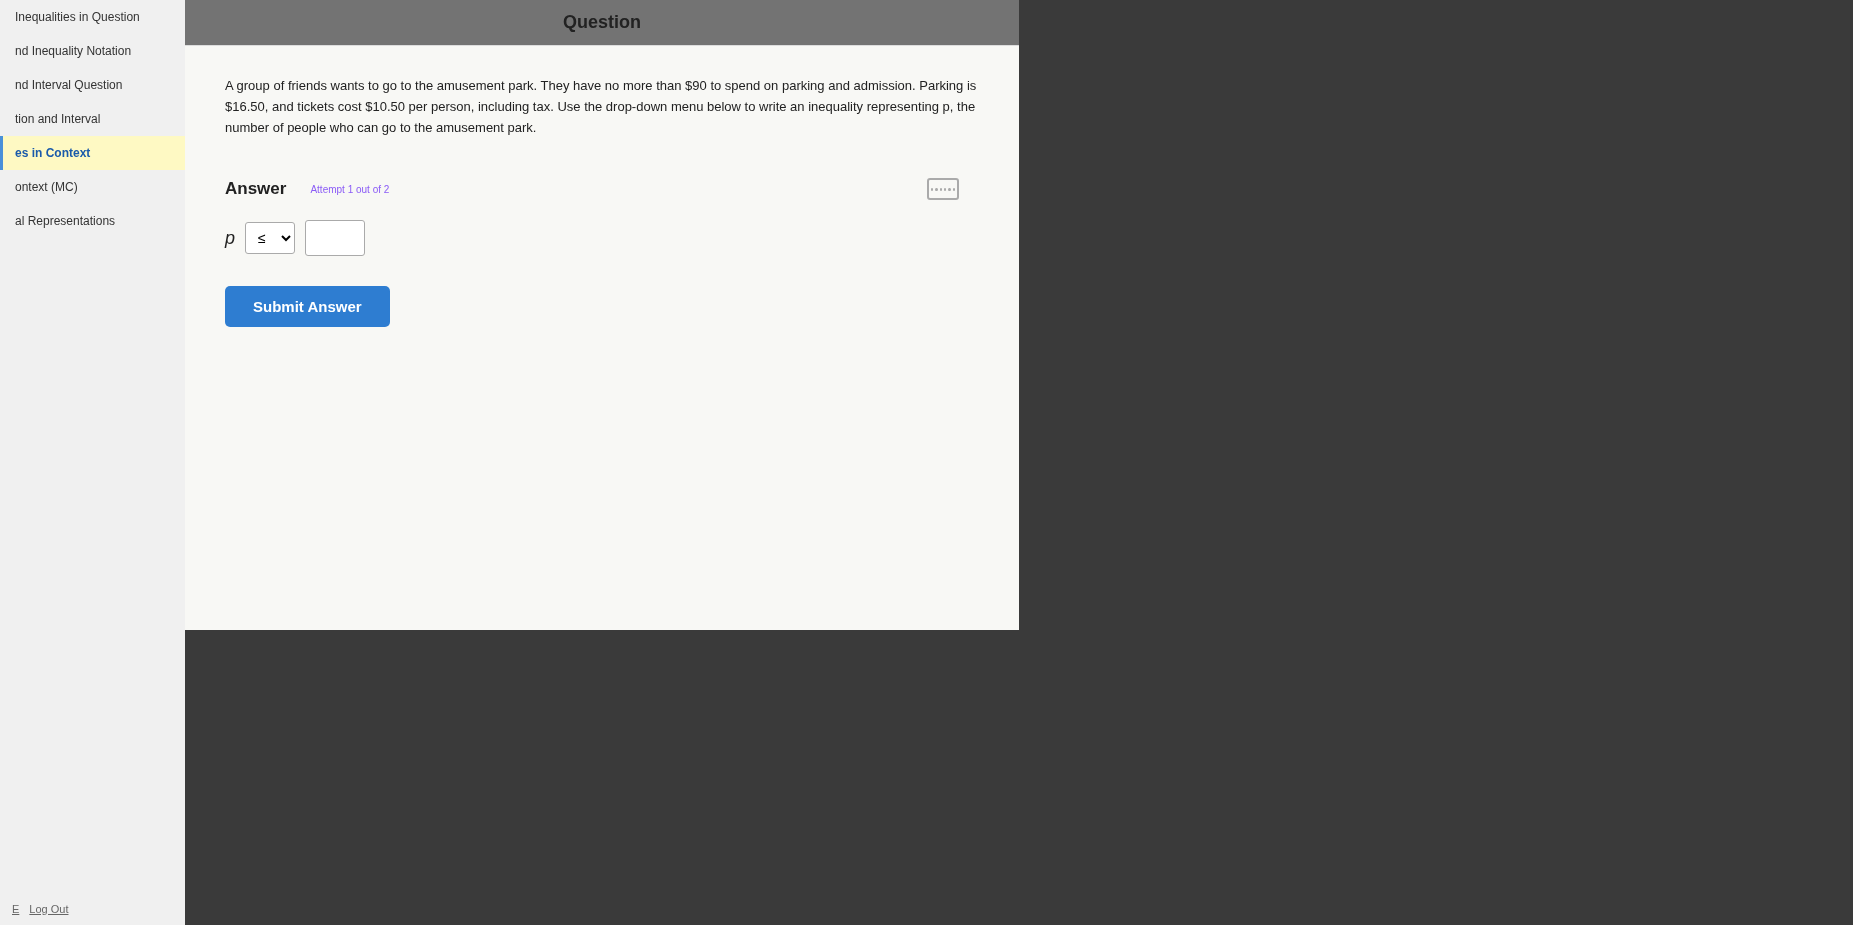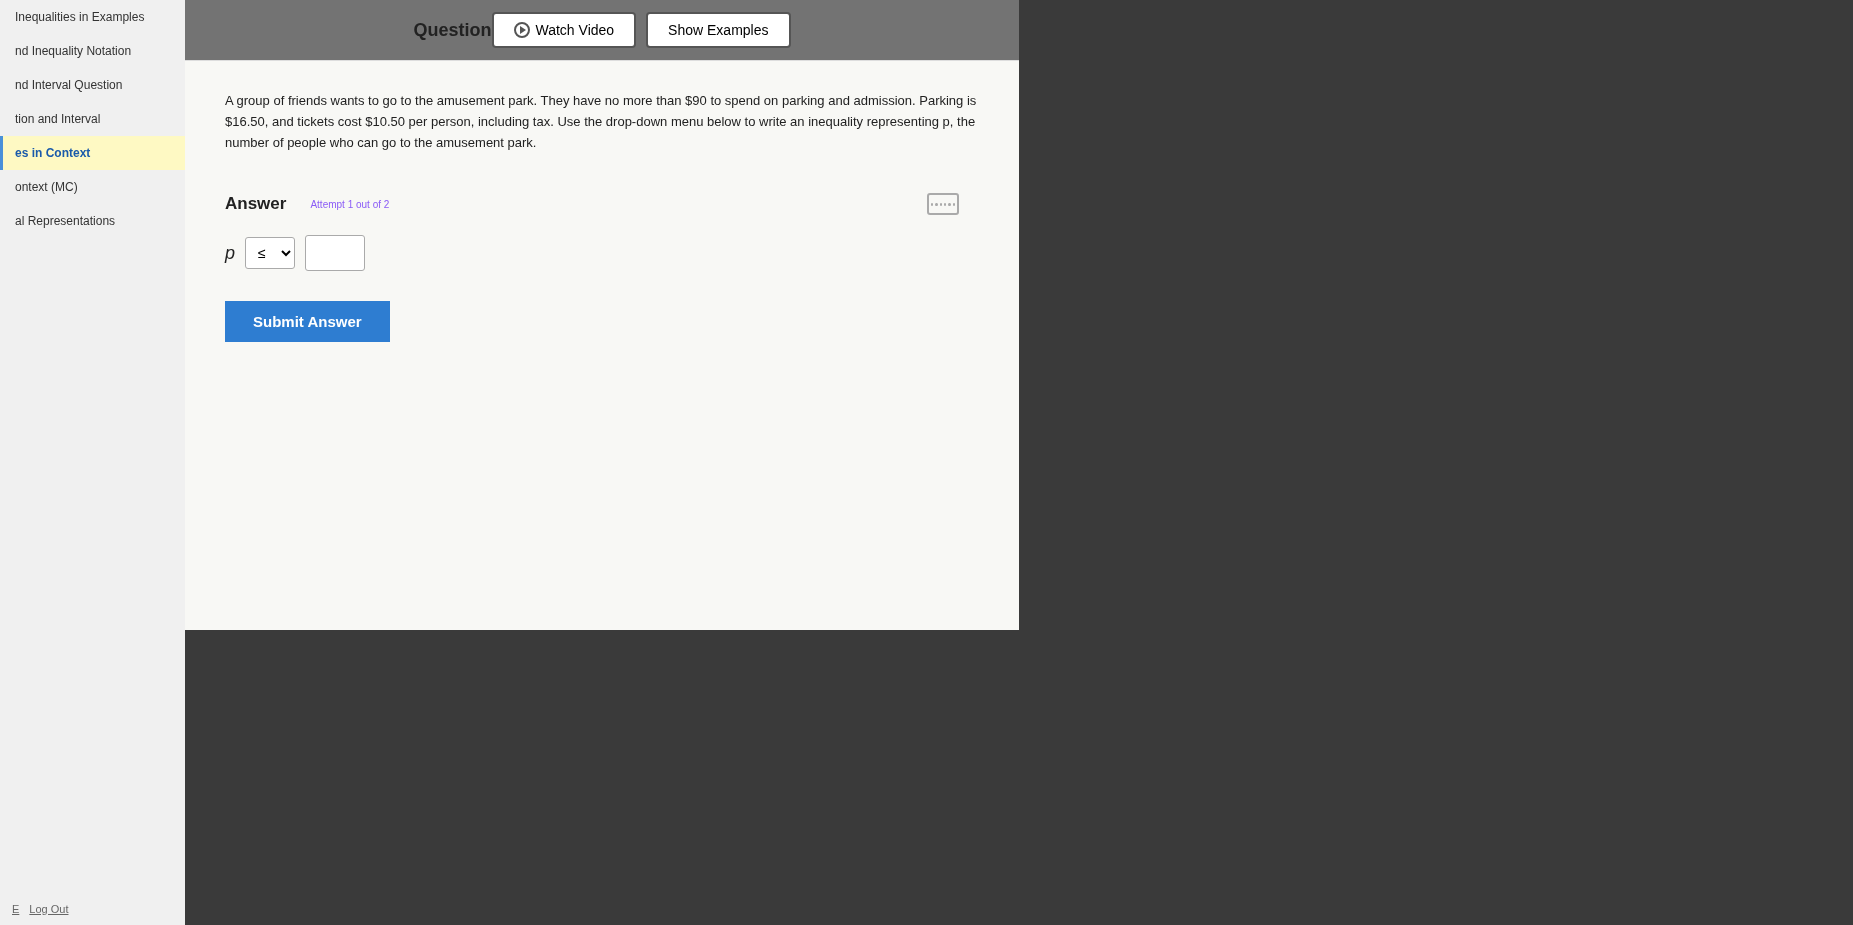--- a/index.html
+++ b/index.html
@@ -240,37 +240,37 @@
       border-radius: 3px;
     }
 
     .btn-submit {
       background-color: #2e7dd1;
       color: white;
       border: none;
       padding: 12px 28px;
       font-size: 15px;
       font-weight: bold;
-      border-radius: 0;
+      border-radius: 5px;
       cursor: pointer;
     }
 
     .dark-area {
       flex: 1;
       background-color: #3a3a3a;
     }
   </style>
 </head>
 <body>
 
 <div class="sidebar">
 
   <div class="sidebar-items">
     <div class="sidebar-item">
-      <span>Inequalities in Examples</span>
+      <span>Inequalities in Question</span>
     </div>
     <div class="sidebar-item">
       <span>nd Inequality Notation</span>
     </div>
     <div class="sidebar-item">
       <span>nd Interval Question</span>
     </div>
     <div class="sidebar-item">
       <span>tion and Interval</span>
     </div>
@@ -287,31 +287,20 @@
 
   <div class="sidebar-footer">
     <span class="sidebar-footer-item">E</span>
     <span class="sidebar-footer-item">Log Out</span>
   </div>
 </div>
 
 <div class="main-content">
   <div class="top-bar">
     <span class="question-label">Question</span>
-    <div class="top-bar-buttons">
-      <button class="btn-watch-video">
-        <span class="play-icon">
-          <span class="play-triangle"></span>
-        </span>
-        <span>Watch Video</span>
-      </button>
-      <button class="btn-show-examples">
-        <span>Show Examples</span>
-      </button>
-    </div>
   </div>
 
   <div class="question-body">
     <span>A group of friends wants to go to the amusement park. They have no more than $90 to spend on parking and admission. Parking is $16.50, and tickets cost $10.50 per person, including tax. Use the drop-down menu below to write an inequality representing p, the number of people who can go to the amusement park.</span>
   </div>
 
   <div class="answer-section">
     <div class="answer-header">
       <span class="answer-title">Answer</span>
       <span class="attempt-text">Attempt 1 out of 2</span>

